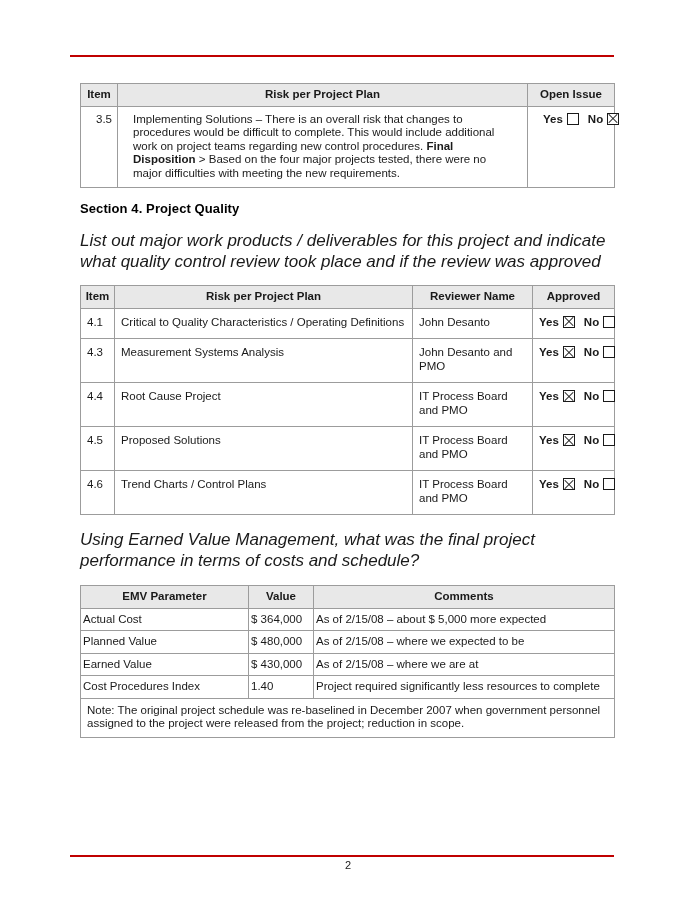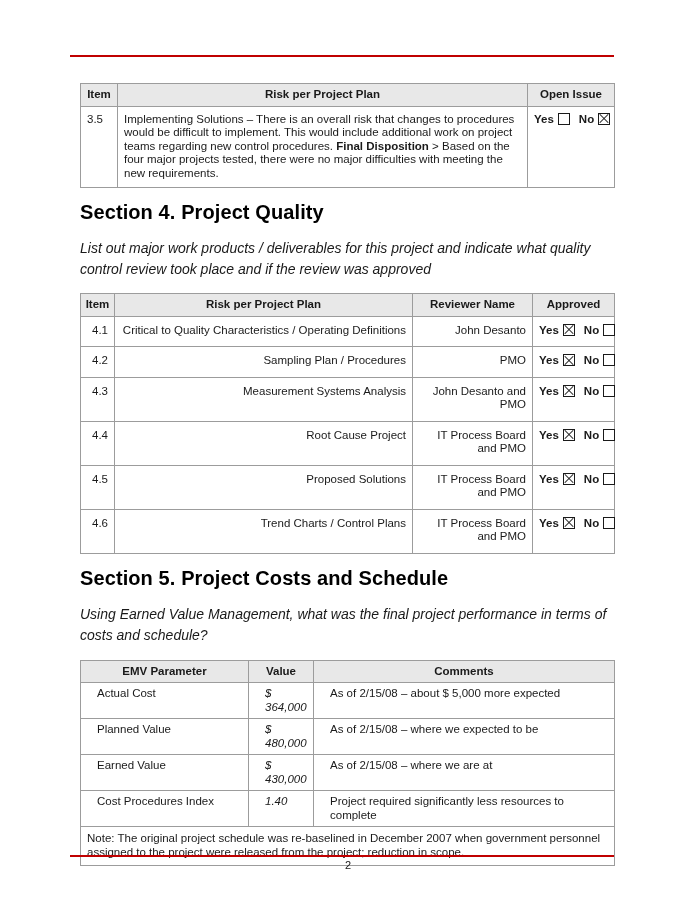--- a/index.html
+++ b/index.html
@@ -22,33 +22,33 @@
 
   .doc-table {
     border-collapse:collapse; table-layout:fixed; width:534px;
     font-size:11.5px; line-height:13.5px; color:#1a1a1a;
   }
   .doc-table th, .doc-table td { border:1px solid #9c9c9c; }
   .doc-table th {
     background:#e8e8e8; font-weight:bold; text-align:center;
     padding:4px 3px; font-size:11.5px;
   }
-  .doc-table td { padding:6px 6px 7px; vertical-align:top; text-align:left; background:#fff; }
-  .t2 td { padding:7px 6px 9px;text-align:right; }
-  .t3 td { padding:4px 16px; }
+  .doc-table td { padding:6px 15px 7px; vertical-align:top; text-align:left; background:#fff; }
+  .t2 td { padding:7px 6px 9px; }
+  .t3 td { padding:4px 2px; }
   .c-item { text-align:center; }
-  .c-val  { text-align:right; padding-right:10px !important;font-style:italic; }
+  .c-val  { text-align:right; padding-right:10px !important; }
   .note-cell { padding:5px 6px 6px !important; }
 
   h2.section-title {
-    font-size:20px; font-weight:bold; color:#000;
+    font-size:13px; font-weight:bold; color:#000;
     margin:13px 0 0 0; letter-spacing:0.1px;
   }
   p.intro {
-    font-style:italic; font-size:14px; line-height:21px;
+    font-style:italic; font-size:17px; line-height:21px;
     margin:14px 0 0 0; color:#1a1a1a;
   }
   .t1 { margin-top:0; }
   .t2 { margin-top:13px; }
   .t3 { margin-top:14px; }
 
   
   .approval { white-space:nowrap;font-weight:bold; }
   .cb {
     display:inline-block; width:10px; height:10px;
@@ -80,21 +80,21 @@
       <thead>
         <tr>
           <th>Item</th>
           <th>Risk per Project Plan</th>
           <th>Open Issue</th>
         </tr>
       </thead>
       <tbody>
         <tr>
           <td class="c-item">3.5</td>
-          <td><span>Implementing Solutions – There is an overall risk that changes to procedures would be difficult to implement. This would include additional work on project teams regarding new control procedures. </span><b>Final Disposition</b><span> &gt; Based on the four major projects tested, there were no major difficulties with meeting the new requirements.</span></td>
+          <td><span>Implementing Solutions – There is an overall risk that changes to procedures would be difficult to complete. This would include additional work on project teams regarding new control procedures. </span><b>Final Disposition</b><span> &gt; Based on the four major projects tested, there were no major difficulties with meeting the new requirements.</span></td>
           <td>
             <span class="approval"><span class="cb-label">Yes</span><span class="cb"></span><span class="cb-gap"></span><span class="cb-label">No</span><span class="cb checked"></span></span>
           </td>
         </tr>
       </tbody>
     </table>
 
     <h2 class="section-title">Section 4. Project Quality</h2>
     <p class="intro">List out major work products / deliverables for this project and indicate what quality control review took place and if the review was approved</p>
 
@@ -114,26 +114,20 @@
         </tr>
       </thead>
       <tbody id="t2body">
           <tr>
             <td class="c-item">4.1</td>
             <td>Critical to Quality Characteristics / Operating Definitions</td>
             <td>John Desanto</td>
             <td><span class="approval"><span class="cb-label">Yes</span><span class="cb checked"></span><span class="cb-gap"></span><span class="cb-label">No</span><span class="cb"></span></span></td>
           </tr>
           <tr>
-            <td class="c-item">4.2</td>
-            <td>Sampling Plan / Procedures</td>
-            <td>PMO</td>
-            <td><span class="approval"><span class="cb-label">Yes</span><span class="cb checked"></span><span class="cb-gap"></span><span class="cb-label">No</span><span class="cb"></span></span></td>
-          </tr>
-          <tr>
             <td class="c-item">4.3</td>
             <td>Measurement Systems Analysis</td>
             <td>John Desanto and PMO</td>
             <td><span class="approval"><span class="cb-label">Yes</span><span class="cb checked"></span><span class="cb-gap"></span><span class="cb-label">No</span><span class="cb"></span></span></td>
           </tr>
           <tr>
             <td class="c-item">4.4</td>
             <td>Root Cause Project</td>
             <td>IT Process Board and PMO</td>
             <td><span class="approval"><span class="cb-label">Yes</span><span class="cb checked"></span><span class="cb-gap"></span><span class="cb-label">No</span><span class="cb"></span></span></td>
@@ -146,21 +140,20 @@
           </tr>
           <tr>
             <td class="c-item">4.6</td>
             <td>Trend Charts / Control Plans</td>
             <td>IT Process Board and PMO</td>
             <td><span class="approval"><span class="cb-label">Yes</span><span class="cb checked"></span><span class="cb-gap"></span><span class="cb-label">No</span><span class="cb"></span></span></td>
           </tr>
         </tbody>
     </table>
 
-    <h2 class="section-title">Section 5. Project Costs and Schedule</h2>
     <p class="intro">Using Earned Value Management, what was the final project performance in terms of costs and schedule?</p>
 
     <table class="doc-table t3">
       <colgroup>
           <col style="width:168px">
           <col style="width:65px">
           <col style="width:301px">
         </colgroup>
       <thead>
         <tr>

